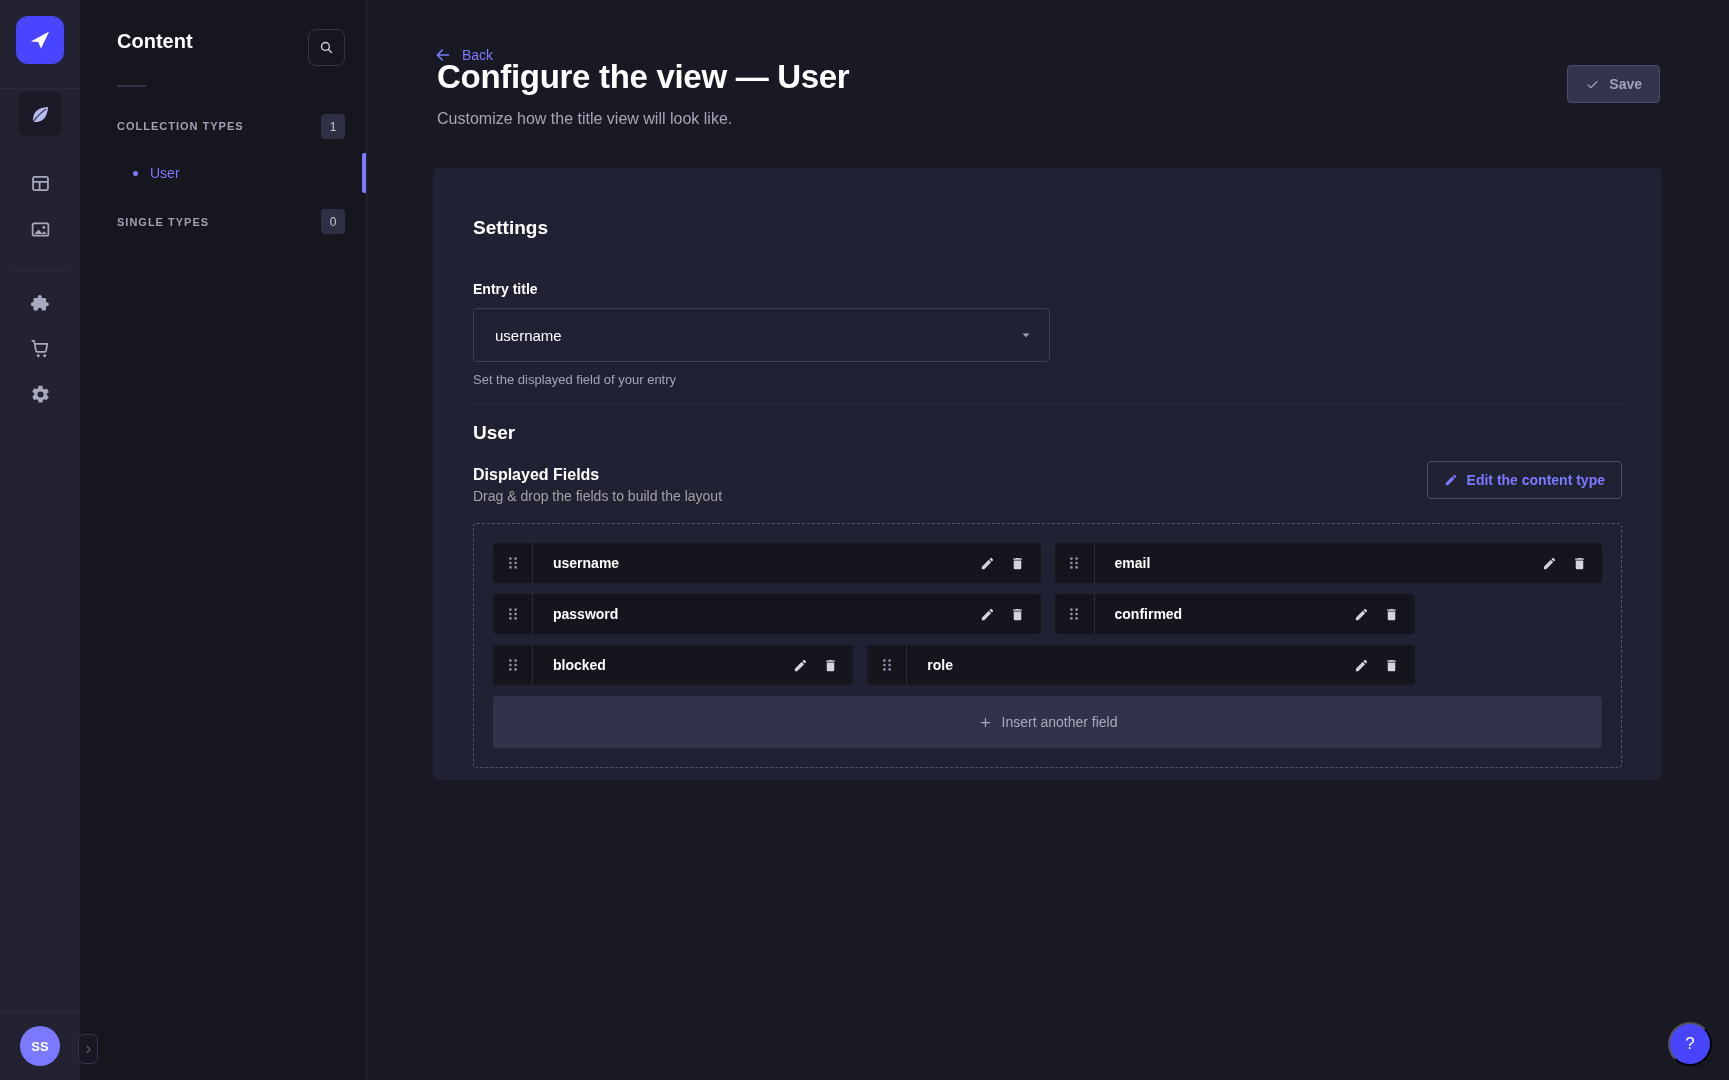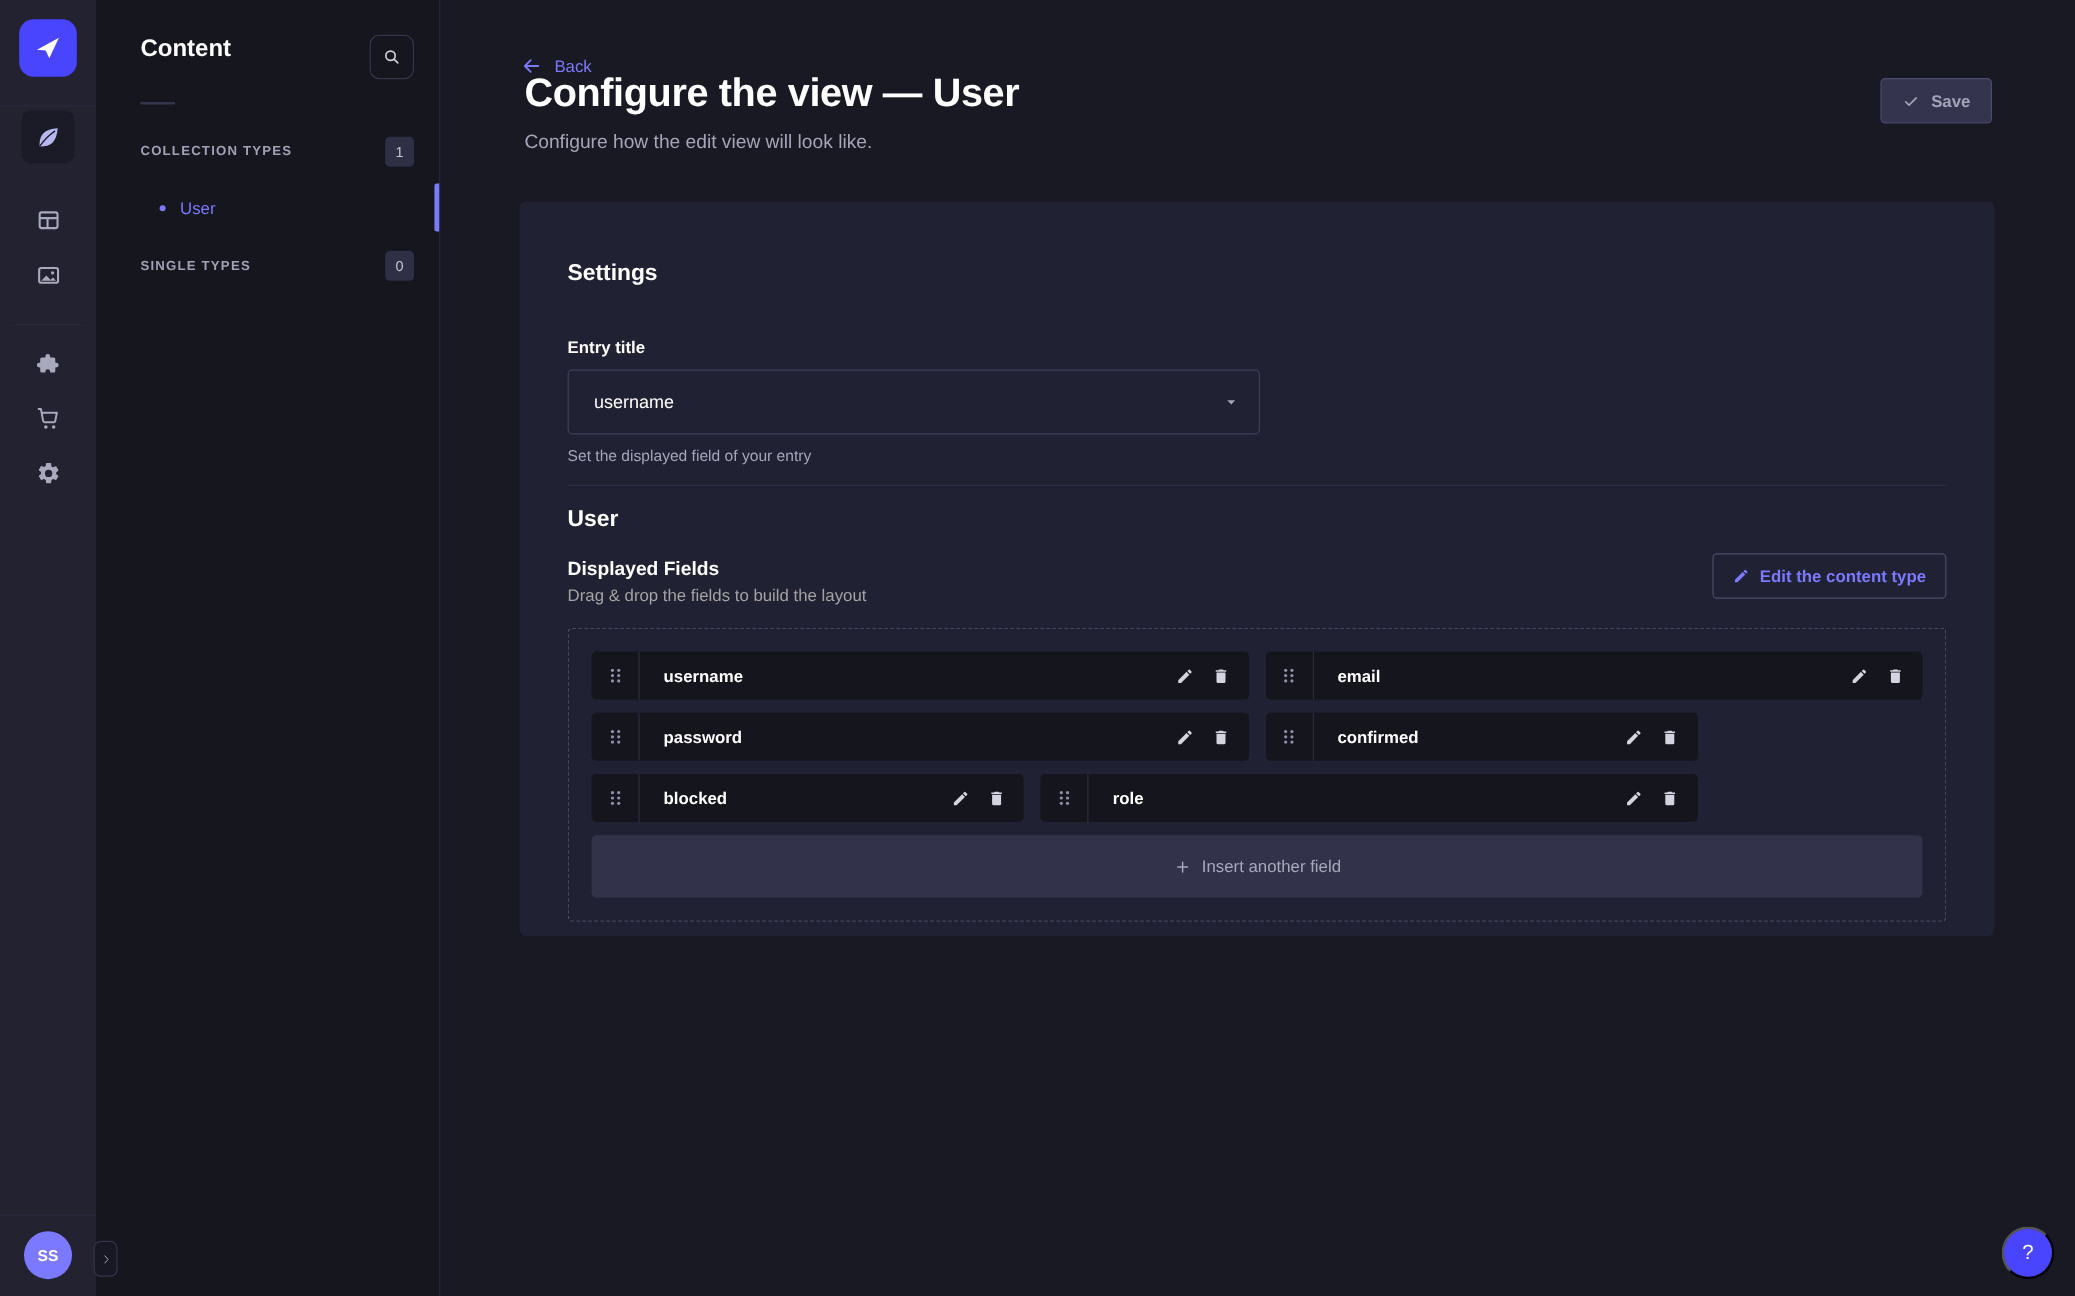--- a/index.html
+++ b/index.html
@@ -205,21 +205,21 @@
 </nav>
 
 <main class="main">
   <a class="back-link">
     <svg class="ic" width="18" height="18" viewBox="0 0 24 24">
         <use href="#i-back"></use>
       </svg>
     <span>Back</span>
   </a>
   <h1 class="page-title">Configure the view — User</h1>
-  <div class="page-sub">Configure how the edit view will look like.</div>
+  <div class="page-sub">Customize how the title view will look like.</div>
   <button class="save-btn">
     <svg class="ic" width="15" height="15" viewBox="0 0 24 24">
         <use href="#i-check"></use>
       </svg>
     <span>Save</span>
   </button>
 
   <section class="panel">
     <h2 class="h2">Settings</h2>
     <div class="entry-label">Entry title</div>

